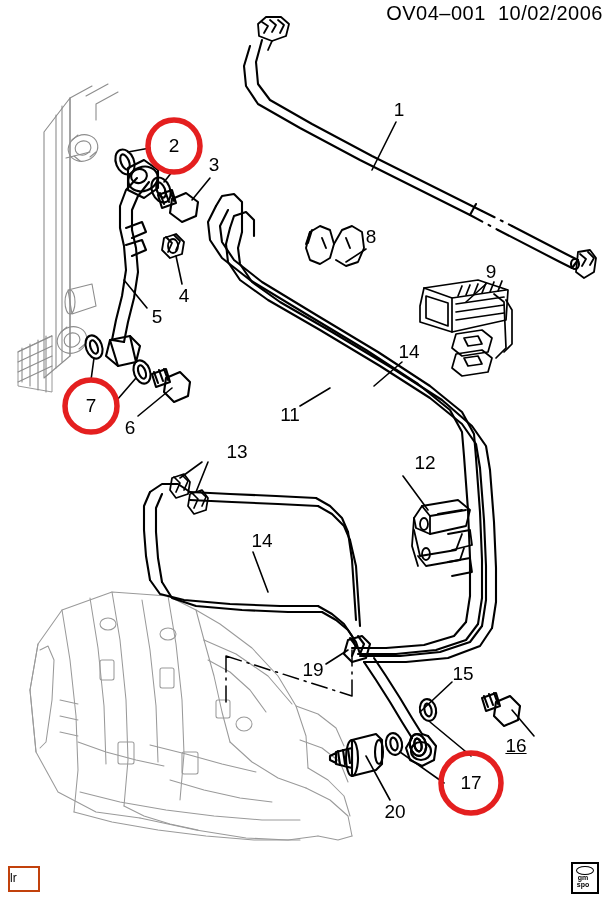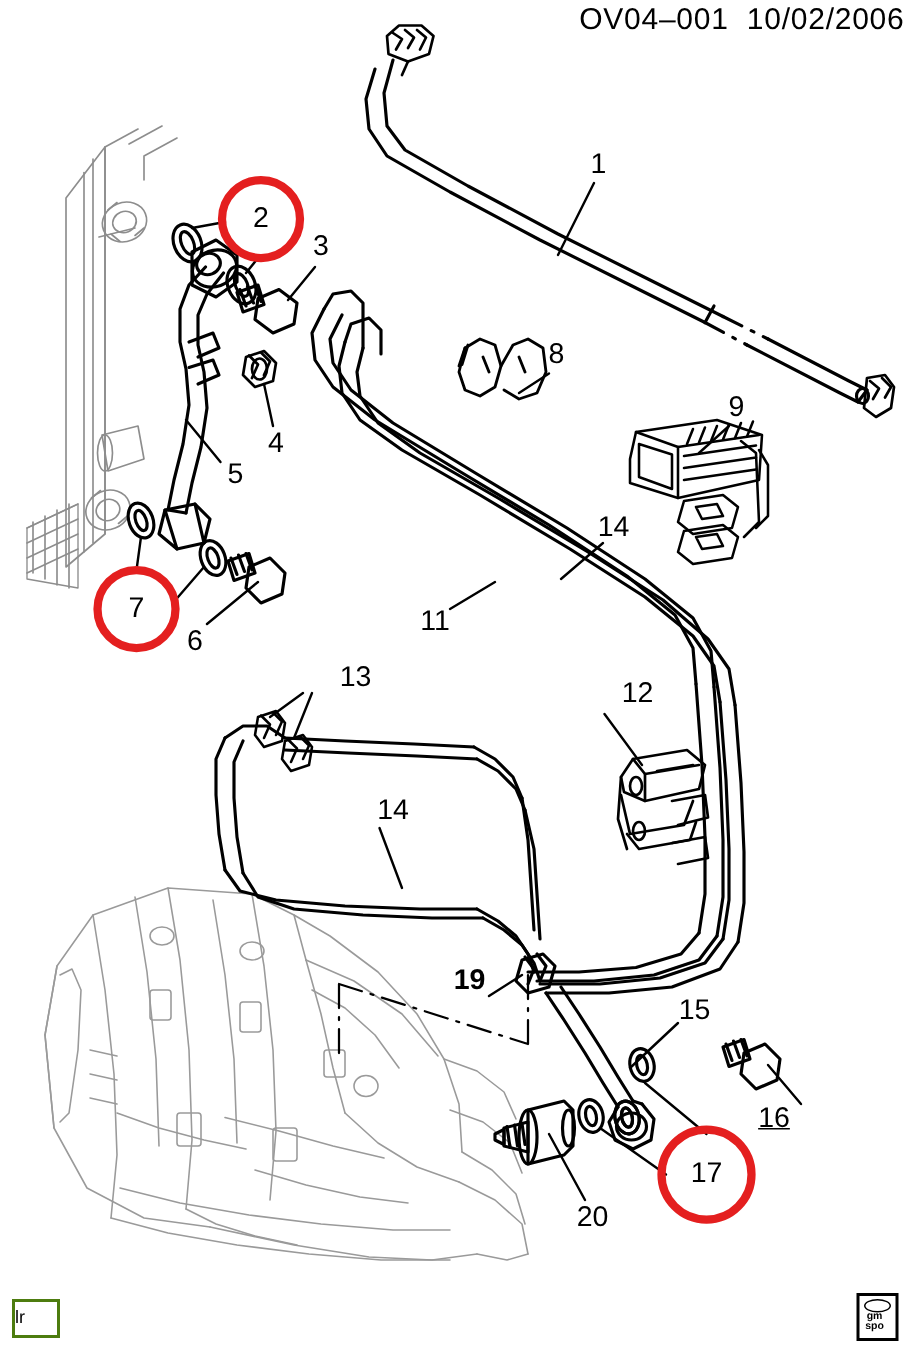--- a/index.html
+++ b/index.html
@@ -14,21 +14,21 @@
   .hdr{
     position:absolute;top:2px;left:0;width:603px;
     text-align:right;padding-right:10px;
     font-size:20px;letter-spacing:0.5px;
     font-family:"Liberation Sans", sans-serif;
     white-space:pre;
   }
   .cornerbox{
     position:absolute;left:8px;top:866px;
     width:28px;height:22px;
-    border:2px solid #4d7c0f;background:#fff;
+    border:2px solid #c2410c;background:#fff;
     font-size:12px;line-height:20px;
     font-family:"Liberation Sans", sans-serif;
   }
   .logobox{
     position:absolute;left:571px;top:862px;
     width:24px;height:28px;
     border:2px solid #000;background:#fff;
   }
   .logobox .elip{
     position:absolute;left:3px;top:2px;width:16px;height:7px;
@@ -432,21 +432,21 @@
     <div class="num" style="left:491px;top:272px;">9</div>
     <div class="num" style="left:409px;top:352px;">14</div>
     <div class="num" style="left:290px;top:415px;text-align:right;">11</div>
     <div class="num" style="left:405px;top:463px;margin-left:20px;">12</div>
     <div class="num" style="left:206px;top:452px;margin-left:31px;">13</div>
     <div class="num" style="left:262px;top:541px;">14</div>
     <div class="num" style="left:463px;top:674px;">15</div>
     <div class="num" style="left:516px;top:746px;text-decoration:underline;">16</div>
     <div class="num" style="left:471px;top:783px;">17</div>
     <div class="num" style="left:395px;top:812px;">20</div>
-    <div class="num" style="left:313px;top:654px;font-weight:bold;">19</div>
+    <div class="num" style="left:313px;top:670px;">19</div>
   </div>
 
   <div class="cornerbox">lr</div>
 
   <div class="logobox">
     <div class="elip"></div>
     <div class="l1">gm</div>
     <div class="l2">spo</div>
   </div>
 

